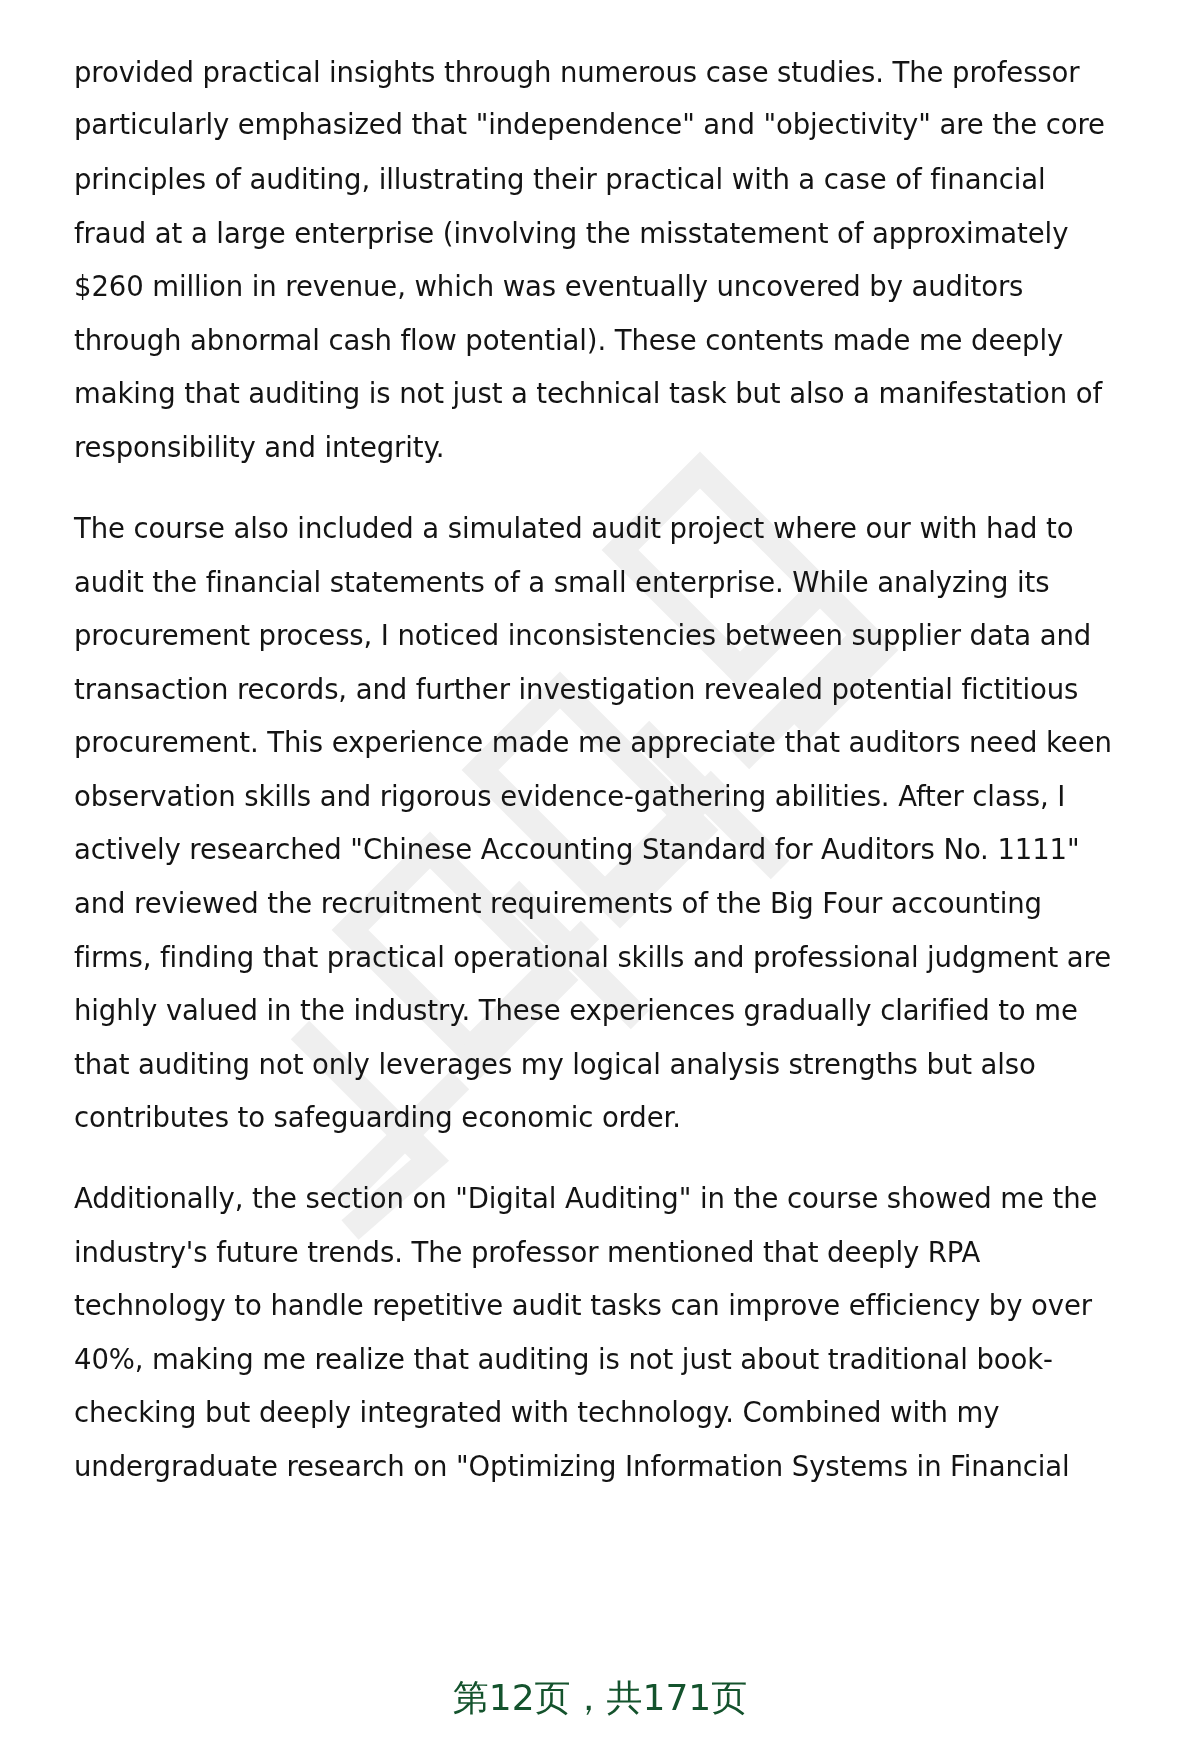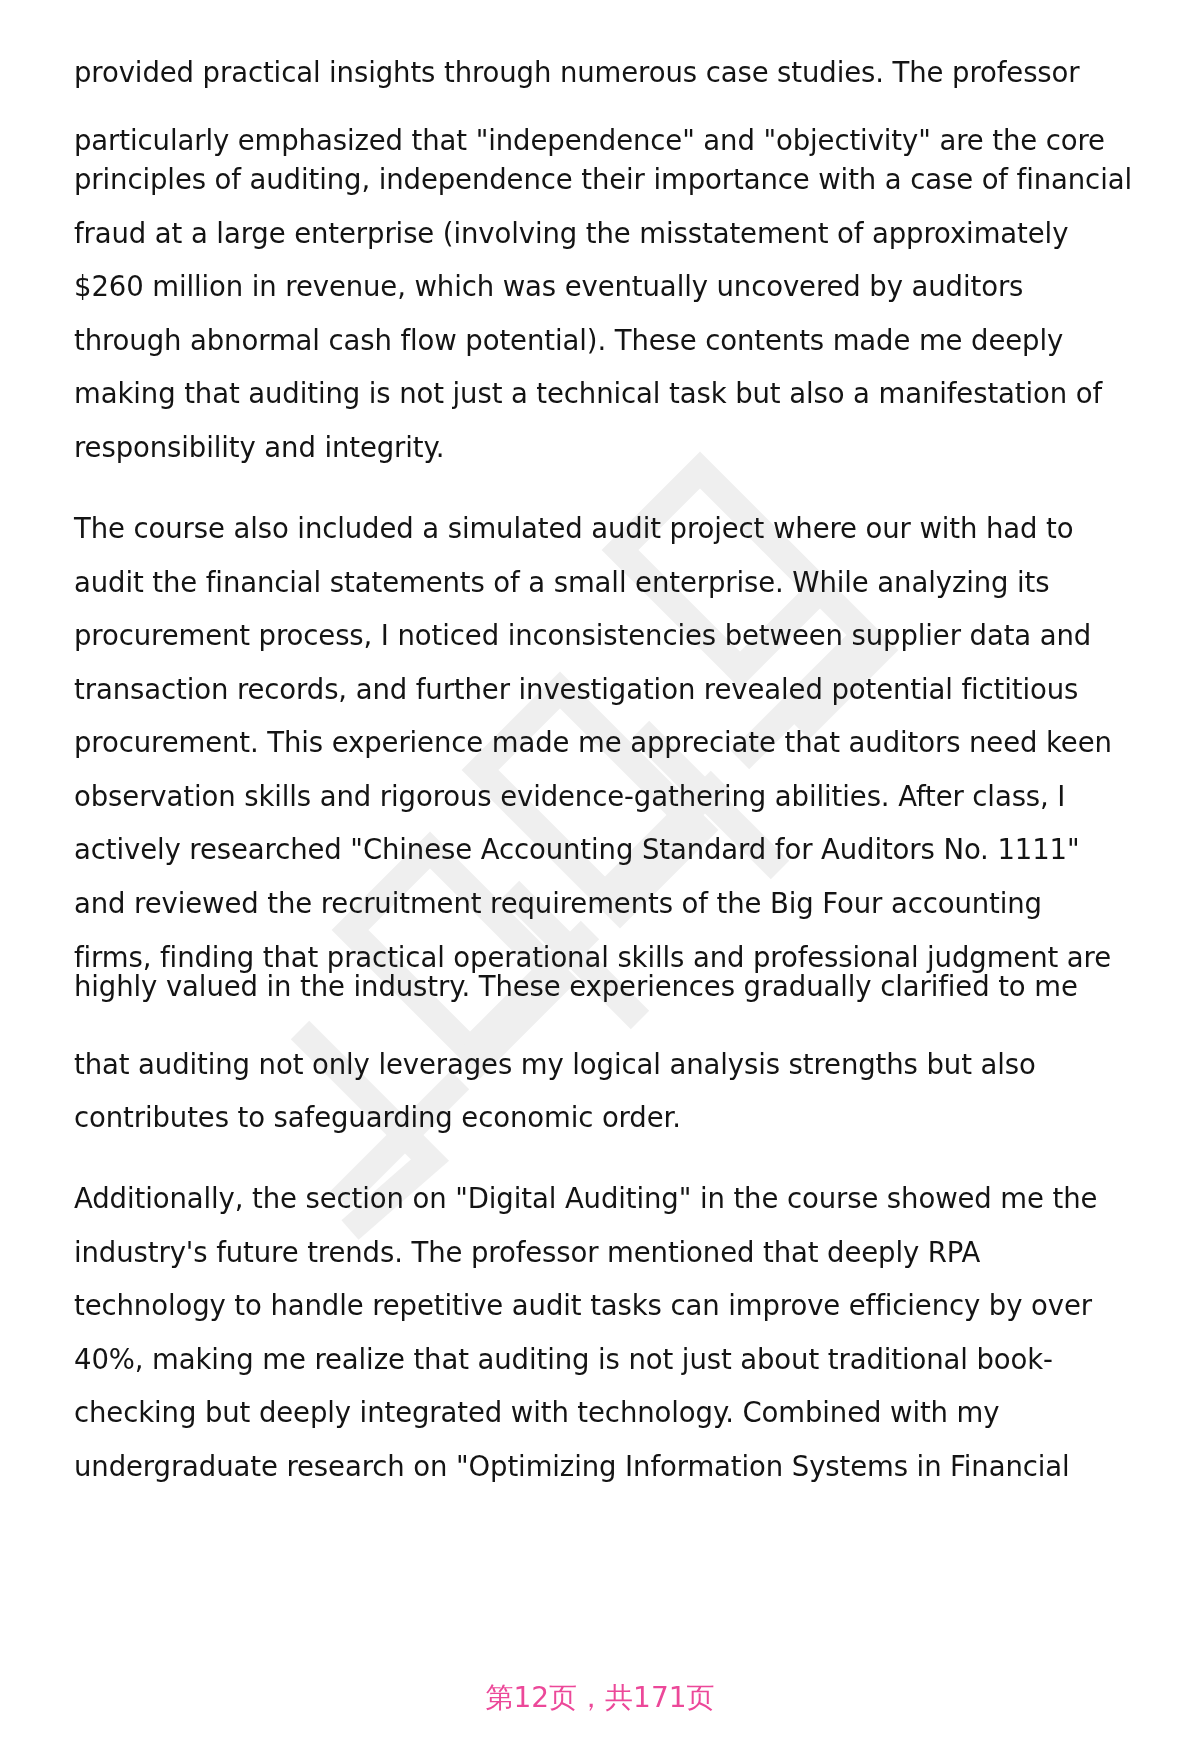--- a/index.html
+++ b/index.html
@@ -51,23 +51,23 @@
       line-height: 40px;
       letter-spacing: -0.1px;
       color: #141414;
     }
     .footer {
       position: absolute;
       left: 0;
       width: 1200px;
       top: 1678px;
       text-align: center;
-      font-size: 28px;
+      font-size: 36px;
       line-height: 40px;
-      color: #ec4899;
+      color: #14532d;
       z-index: 1;
     }
   </style>
 </head>
 <body>
 
 <div class="page">
 
   <svg class="watermark" viewBox="0 0 860 860" xmlns="http://www.w3.org/2000/svg">
     <g fill="none" stroke="#efefef" stroke-width="26" stroke-linejoin="miter">
@@ -82,40 +82,40 @@
       <path d="M420 470 L540 350"></path>
       <path d="M290 620 L410 500"></path>
       <path d="M160 770 L280 650"></path>
     </g>
   </svg>
 
   <div class="content">
 
     <div class="paragraph">
       <div class="line" style="top:52px">provided practical insights through numerous case studies. The professor</div>
-      <div class="line" style="top:120px">particularly emphasized that "independence" and "objectivity" are the core</div>
-      <div class="line" style="top:159px">principles of auditing, independence their importance with a case of financial</div>
+      <div class="line" style="top:104px">particularly emphasized that "independence" and "objectivity" are the core</div>
+      <div class="line" style="top:159px">principles of auditing, illustrating their practical with a case of financial</div>
       <div class="line" style="top:213px">fraud at a large enterprise (involving the misstatement of approximately</div>
       <div class="line" style="top:266px">$260 million in revenue, which was eventually uncovered by auditors</div>
       <div class="line" style="top:320px">through abnormal cash flow potential). These contents made me deeply</div>
       <div class="line" style="top:373px">making that auditing is not just a technical task but also a manifestation of</div>
       <div class="line" style="top:427px">responsibility and integrity.</div>
     </div>
 
     <div class="paragraph">
       <div class="line" style="top:508px">The course also included a simulated audit project where our with had to</div>
       <div class="line" style="top:562px">audit the financial statements of a small enterprise. While analyzing its</div>
       <div class="line" style="top:615px">procurement process, I noticed inconsistencies between supplier data and</div>
       <div class="line" style="top:669px">transaction records, and further investigation revealed potential fictitious</div>
       <div class="line" style="top:722px">procurement. This experience made me appreciate that auditors need keen</div>
       <div class="line" style="top:776px">observation skills and rigorous evidence-gathering abilities. After class, I</div>
       <div class="line" style="top:829px">actively researched "Chinese Accounting Standard for Auditors No. 1111"</div>
       <div class="line" style="top:883px">and reviewed the recruitment requirements of the Big Four accounting</div>
       <div class="line" style="top:937px">firms, finding that practical operational skills and professional judgment are</div>
-      <div class="line" style="top:966px">highly valued in the industry. These experiences gradually clarified to me</div>
+      <div class="line" style="top:990px">highly valued in the industry. These experiences gradually clarified to me</div>
       <div class="line" style="top:1044px">that auditing not only leverages my logical analysis strengths but also</div>
       <div class="line" style="top:1097px">contributes to safeguarding economic order.</div>
     </div>
 
     <div class="paragraph">
       <div class="line" style="top:1178px">Additionally, the section on "Digital Auditing" in the course showed me the</div>
       <div class="line" style="top:1232px">industry's future trends. The professor mentioned that deeply RPA</div>
       <div class="line" style="top:1285px">technology to handle repetitive audit tasks can improve efficiency by over</div>
       <div class="line" style="top:1339px">40%, making me realize that auditing is not just about traditional book-</div>
       <div class="line" style="top:1392px">checking but deeply integrated with technology. Combined with my</div>

